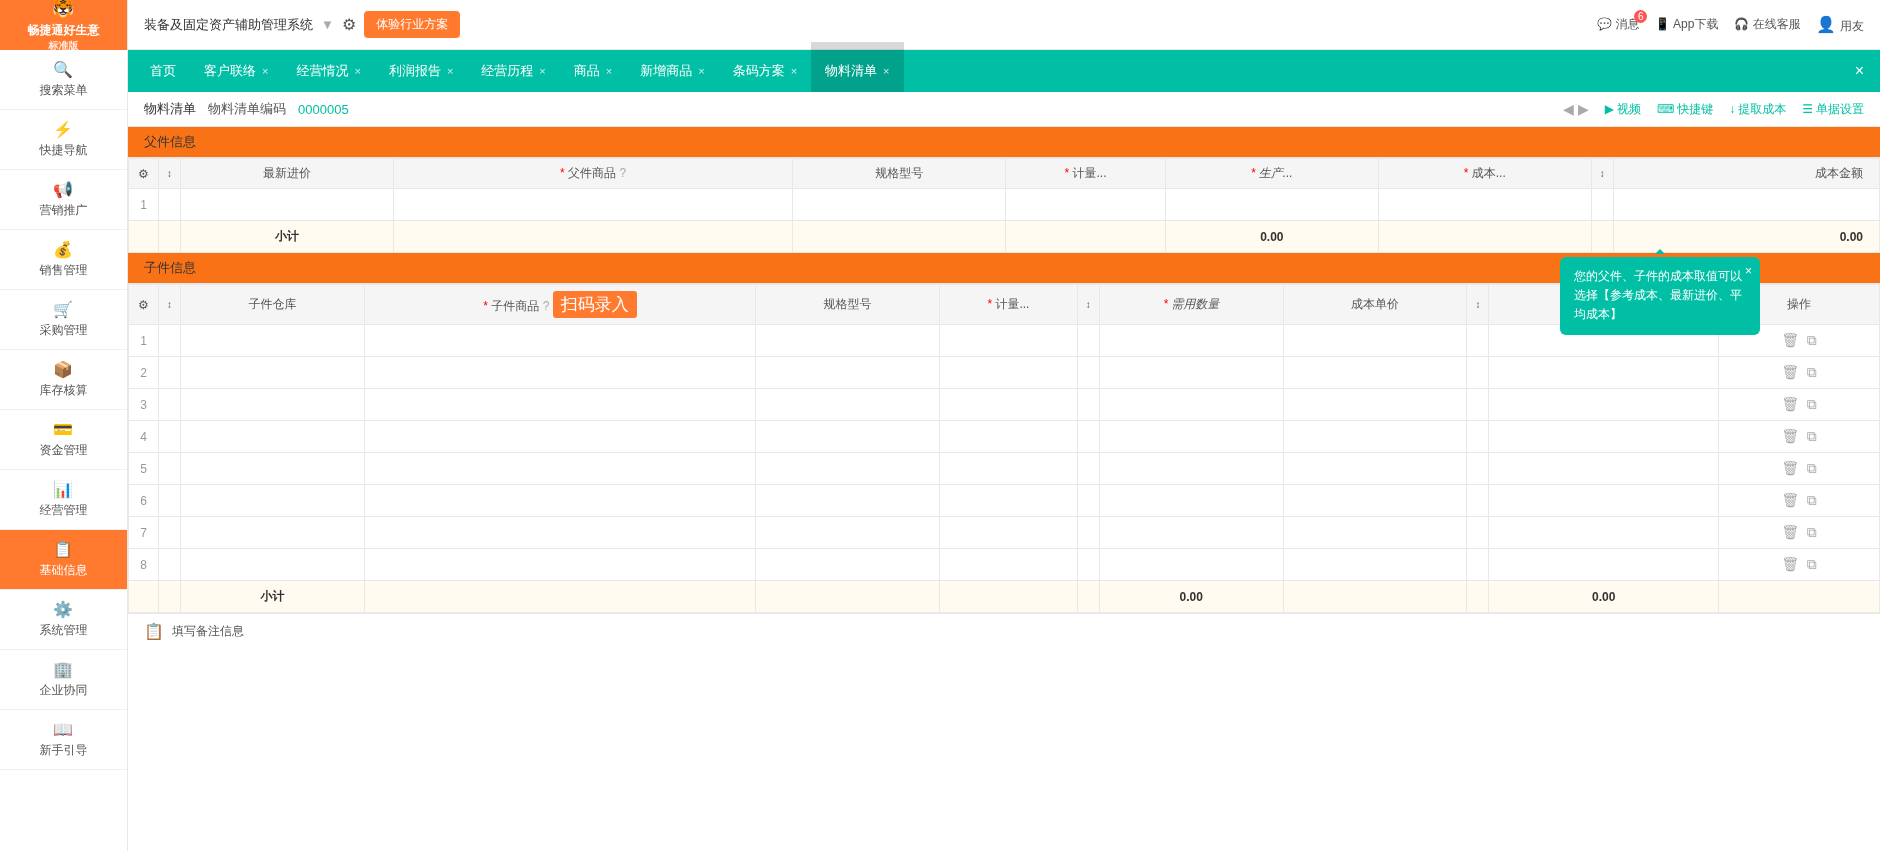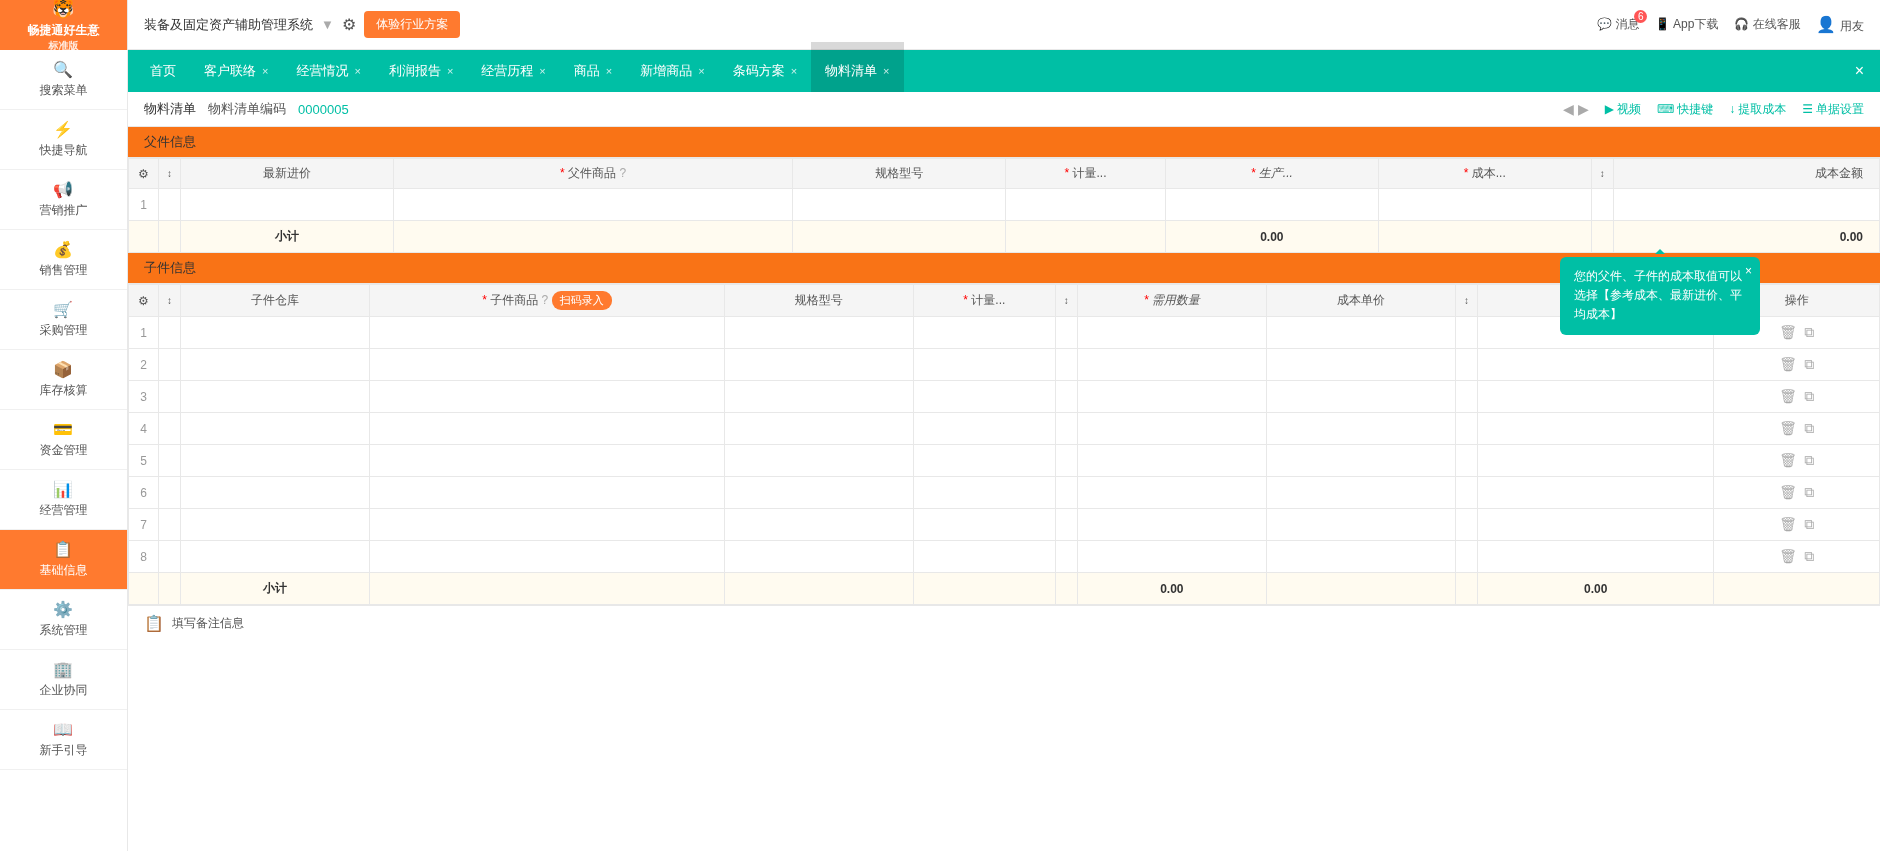--- a/index.html
+++ b/index.html
@@ -229,23 +229,23 @@
     .col-unit { min-width: 60px; }
     .col-qty { min-width: 80px; font-style: italic; }
     .col-cost { min-width: 80px; }
     .col-amount { min-width: 100px; }
     .col-ops { min-width: 70px; }
 
     .scan-btn {
       background: #ff7a2f;
       color: #fff;
       border: none;
-      border-radius: 9px;
+      border-radius: 3px;
       padding: 2px 8px;
-      font-size: 11px;
+      font-size: 17px;
       cursor: pointer;
     }
 
     .op-icon {
       cursor: pointer;
       color: #aaa;
       font-size: 14px;
       margin: 0 2px;
     }
 

